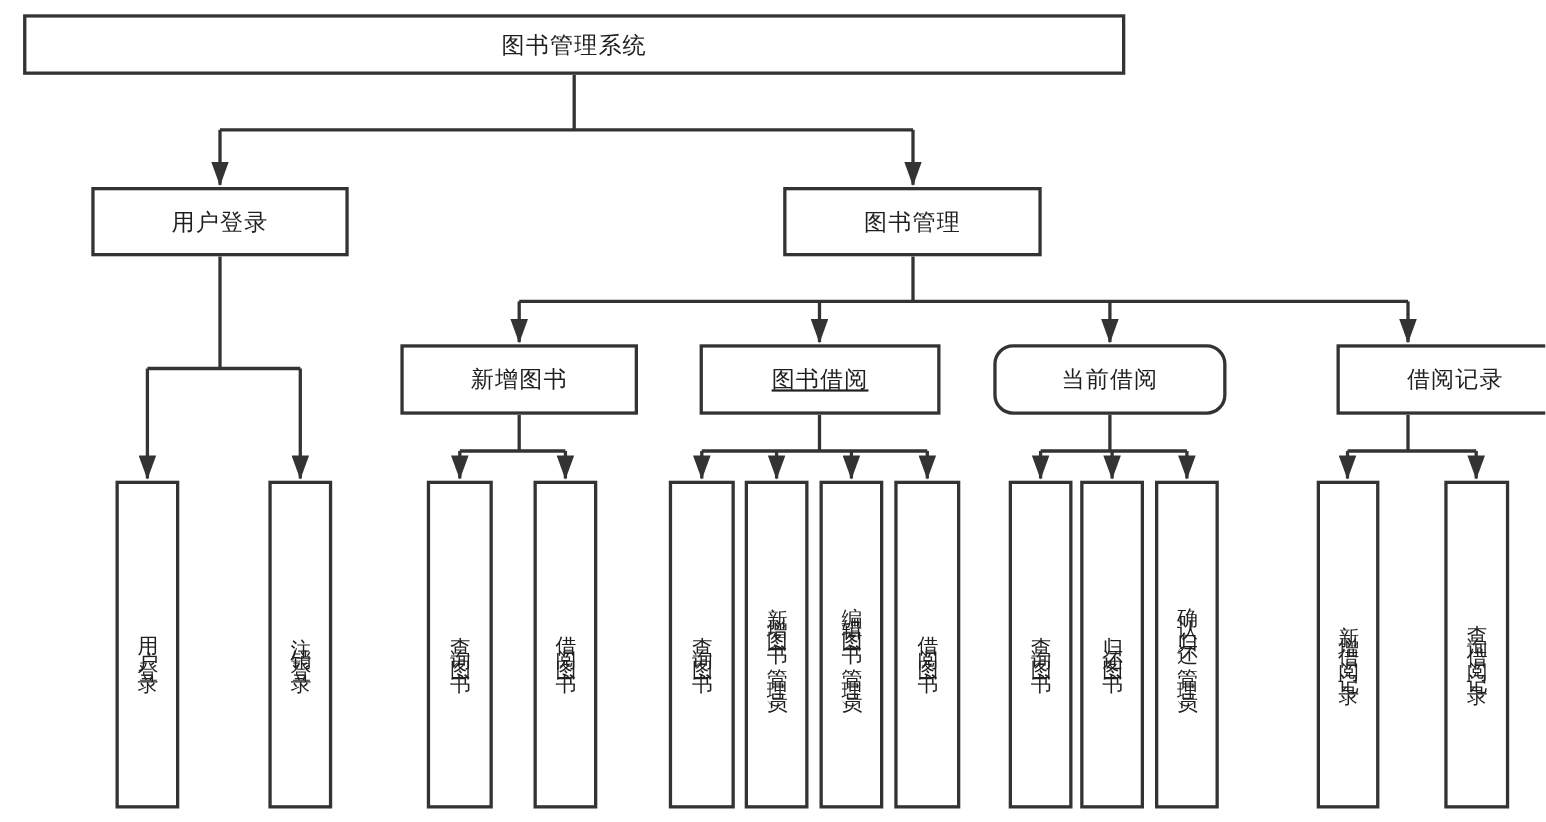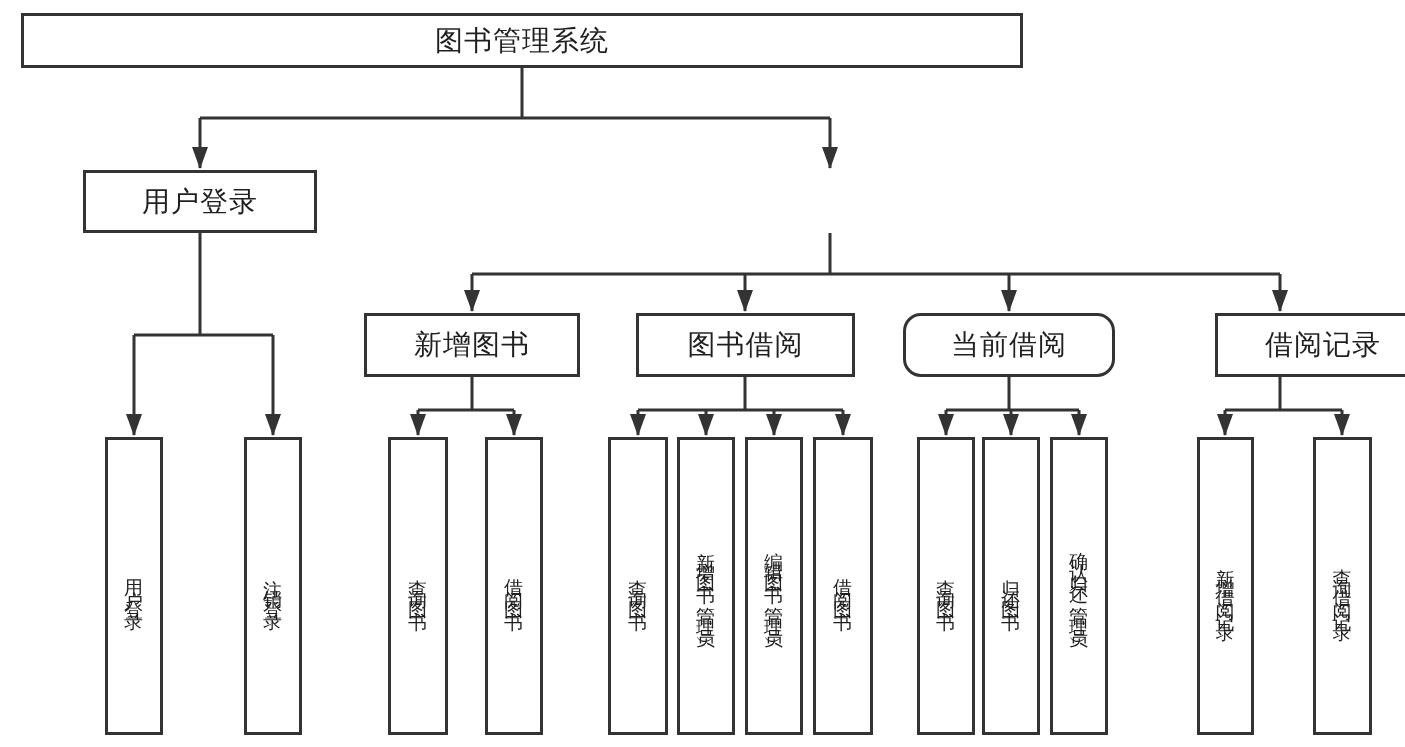--- a/index.html
+++ b/index.html
@@ -26,21 +26,21 @@
     box-sizing: border-box;
     background: #ffffff;
     border: 3px solid #333333;
     display: flex;
     align-items: center;
     justify-content: center;
     z-index: 2;
     color: #1f1f1f;
   }
   .box.h span {
-    font-size: 28px;
+    font-size: 21px;
     letter-spacing: 1px;
     white-space: nowrap;
   }
   .box.v span {
     writing-mode: vertical-rl;
     text-orientation: mixed;
     font-size: 19px;
     line-height: 1;
     letter-spacing: 11px;
     white-space: nowrap;
@@ -111,25 +111,28 @@
     </g>
   </svg>
 
   <div class="box h" style="left:21px; top:13px; width:1002px; height:55px;">
     <span>图书管理系统</span>
   </div>
 
   <div class="box h" style="left:83px; top:170px; width:234px; height:63px;">
     <span>用户登录</span>
   </div>
+  <div class="box h" style="left:712px; top:170px; width:235px; height:63px;">
+    <span>图书管理</span>
+  </div>
 
   <div class="box h" style="left:364px; top:313px; width:216px; height:64px;">
     <span>新增图书</span>
   </div>
-  <div class="box h" style="left:636px; top:313px; width:219px; height:64px;">
+  <div class="box h" style="left:636px; top:313px; width:219px; height:64px;text-decoration:underline;">
     <span>图书借阅</span>
   </div>
   <div class="box h" style="left:903px; top:313px; width:212px; height:64px;border-radius:18px;">
     <span>当前借阅</span>
   </div>
   <div class="box h" style="left:1215px; top:313px; width:216px; height:64px;">
     <span>借阅记录</span>
   </div>
 
   <div class="box v" style="left:105px; top:437px; width:58px; height:298px;">

